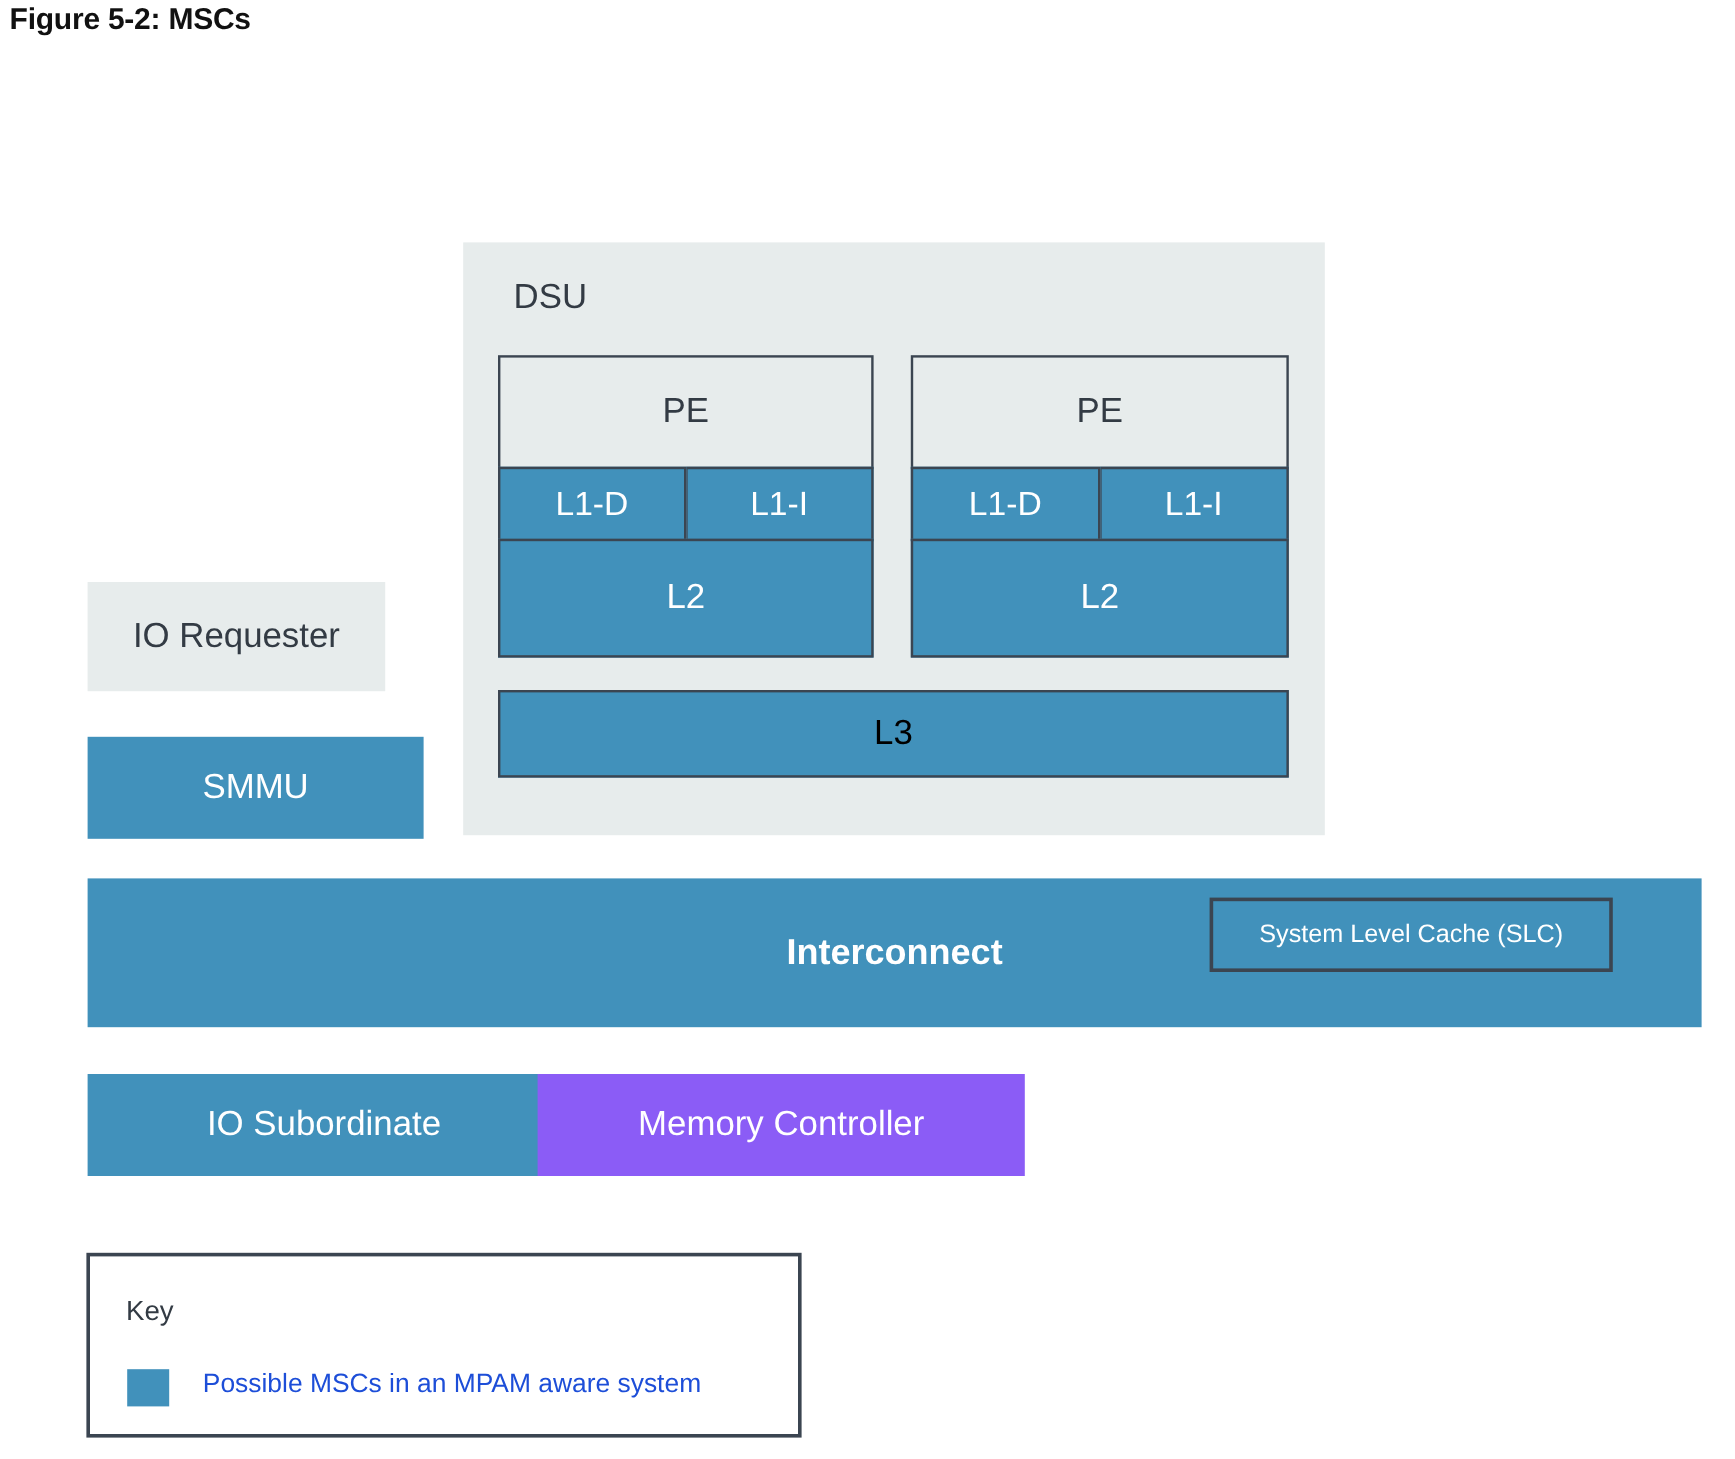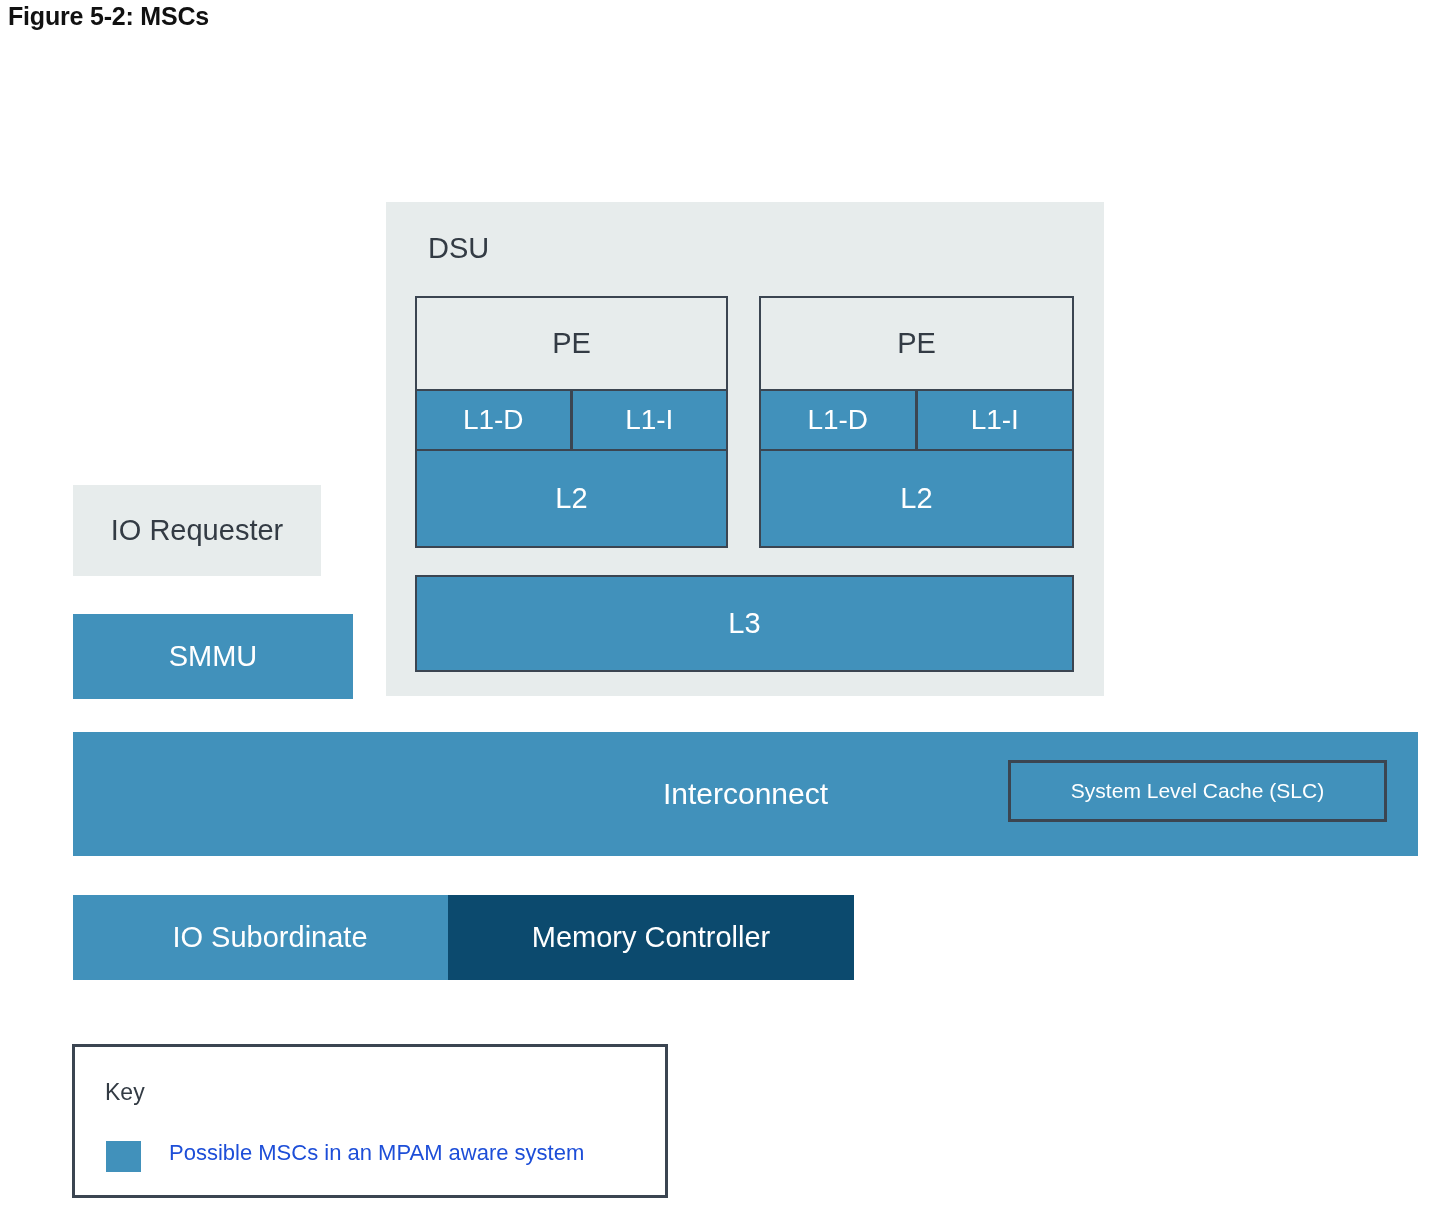--- a/index.html
+++ b/index.html
@@ -109,24 +109,24 @@
     align-items: center;
     justify-content: center;
     color: #ffffff;
     font-size: 29px;
   }
 
   #l3-box {
     left: 415px;
     top: 575px;
     width: 659px;
-    height: 97px;
-    background: #4191bb;
-    border: 2px solid #3b4551;
-    color: #ffffff;
+    height: 73px;
+    background: #4191bb;
+    border: 2px solid #3b4551;
+    color: #000000;
     font-size: 29px;
   }
 
   
   #io-requester-box {
     left: 73px;
     top: 485px;
     width: 248px;
     height: 91px;
     background: #e7ecec;
@@ -156,26 +156,27 @@
     position: absolute;
     left: 0;
     top: 0;
     width: 100%;
     height: 100%;
     display: flex;
     align-items: center;
     justify-content: center;
     color: #ffffff;
     font-size: 30px;
+    font-weight: bold;
   }
   #slc-box {
     position: absolute;
     left: 935px;
-    top: 28px;
-    width: 379px;
+    top: 16px;
+    width: 336px;
     height: 62px;
     box-sizing: border-box;
     border: 3px solid #3b4551;
     display: flex;
     align-items: center;
     justify-content: center;
     color: #ffffff;
     font-size: 21px;
   }
 
@@ -187,21 +188,21 @@
     height: 85px;
     background: #4191bb;
     color: #ffffff;
     font-size: 29px;
   }
   #memory-controller-box {
     left: 448px;
     top: 895px;
     width: 406px;
     height: 85px;
-    background: #0c4a6e;
+    background: #8b5cf6;
     color: #ffffff;
     font-size: 29px;
   }
 
   
   #key-box {
     left: 72px;
     top: 1044px;
     width: 596px;
     height: 154px;

